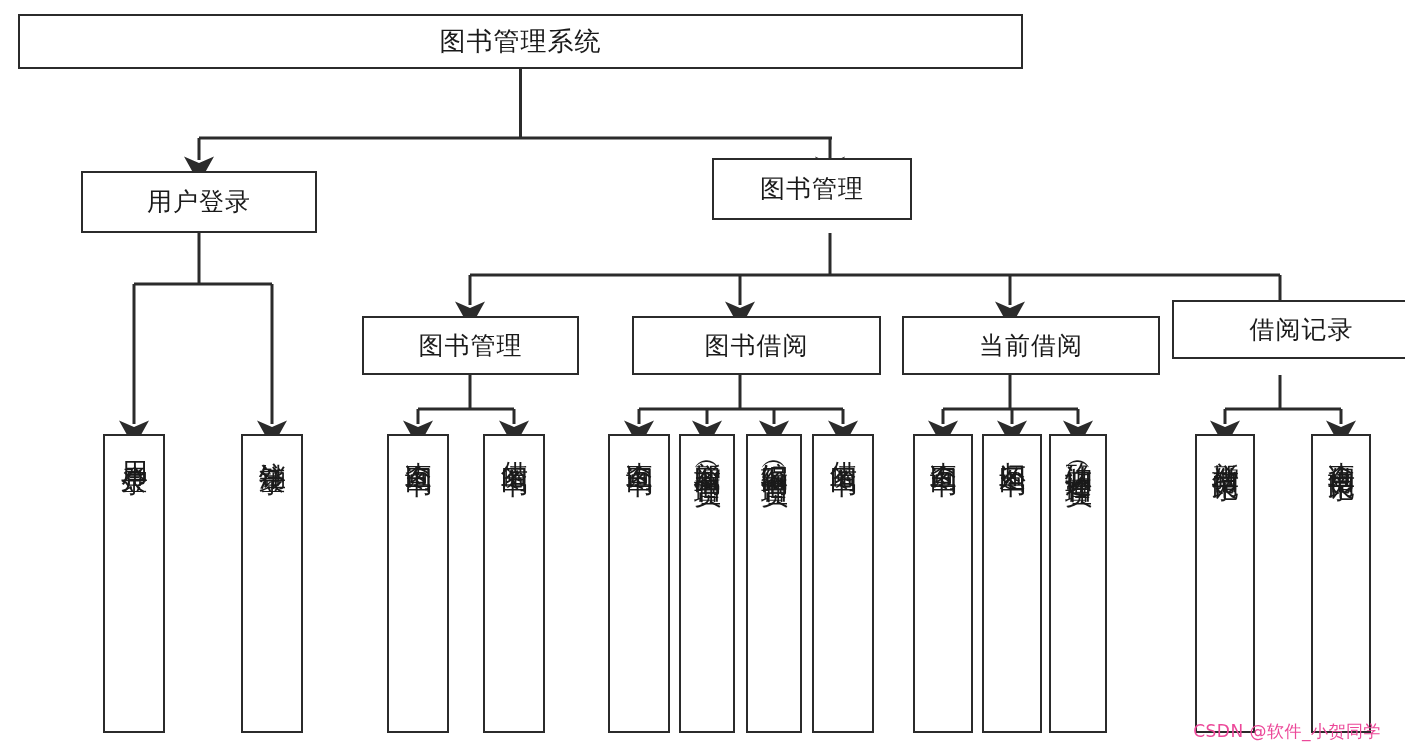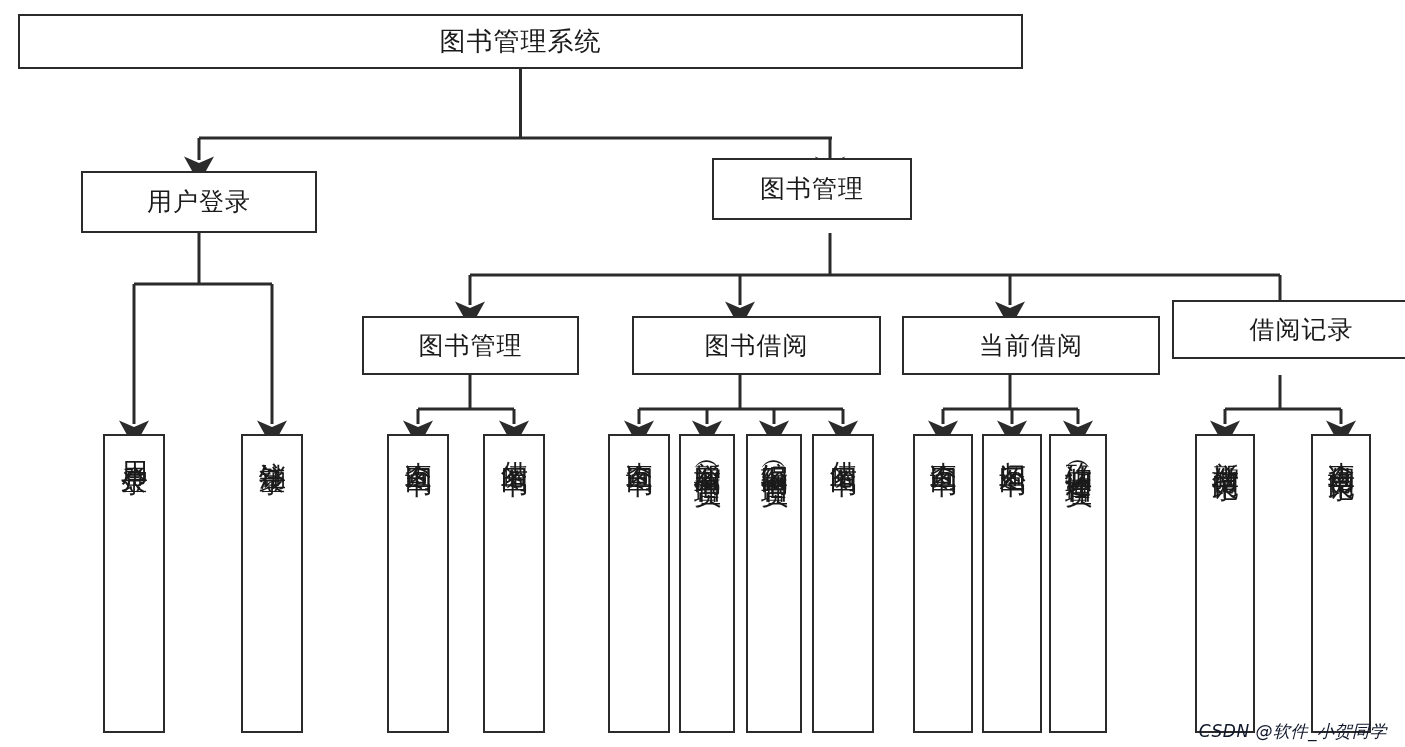--- a/index.html
+++ b/index.html
@@ -50,28 +50,27 @@
     writing-mode: vertical-rl;
     text-orientation: upright;
     font-size: 27px;
     line-height: 1.14;
     letter-spacing: 3px;
     text-align: left;
     white-space: nowrap;
   }
   .watermark {
     position: absolute;
-    right: 18px;
+    right: 24px;
     bottom: 4px;
     font-size: 17px;
-    color: #0f172a;
+    color: #ec4899;
     letter-spacing: 0.5px;
     white-space: nowrap;
     pointer-events: none;
-    font-style: italic;
   }
 </style>
 </head>
 <body>
 
 <div id="canvas">
 
   <svg id="diagram-svg" viewBox="0 0 1405 747" xmlns="http://www.w3.org/2000/svg">
     <defs>
       <marker id="arrowhead" markerWidth="9" markerHeight="10" refX="1.2" refY="5" orient="auto" markerUnits="strokeWidth">

